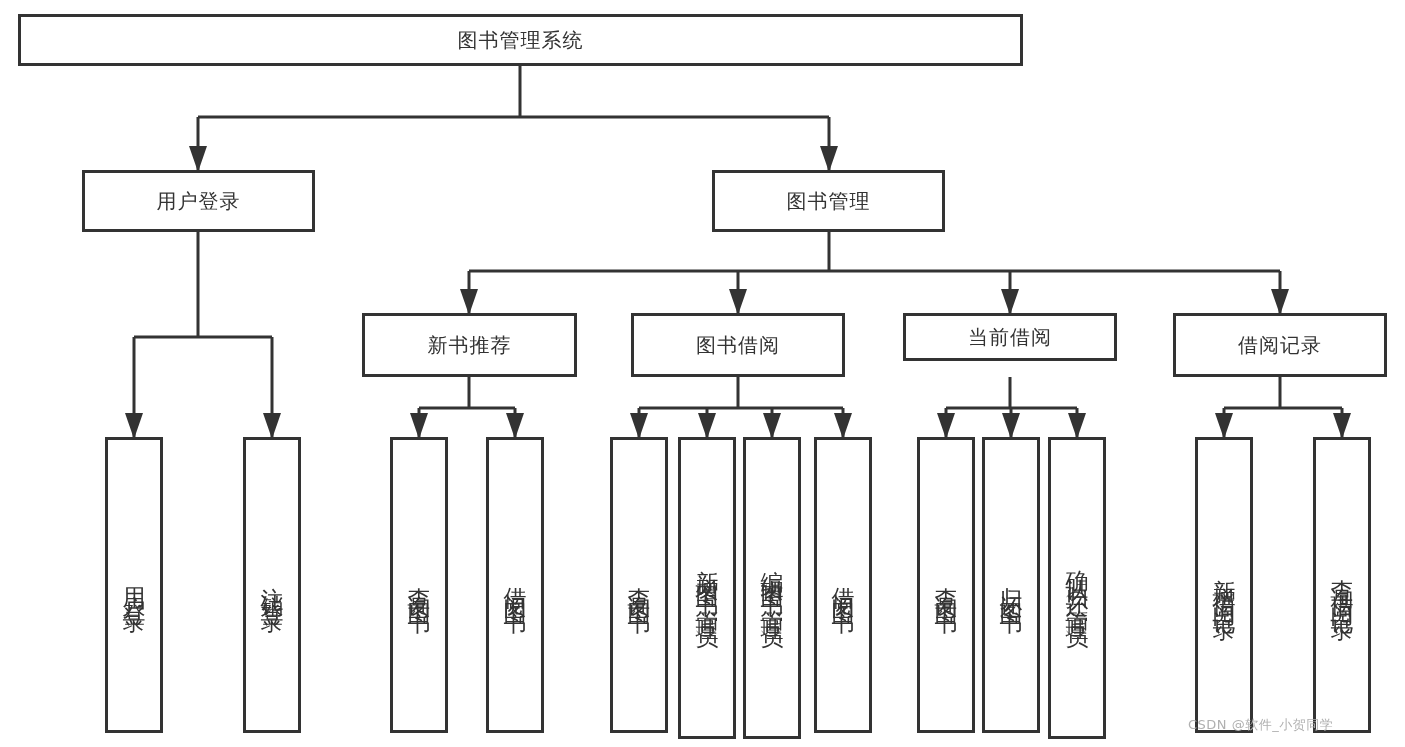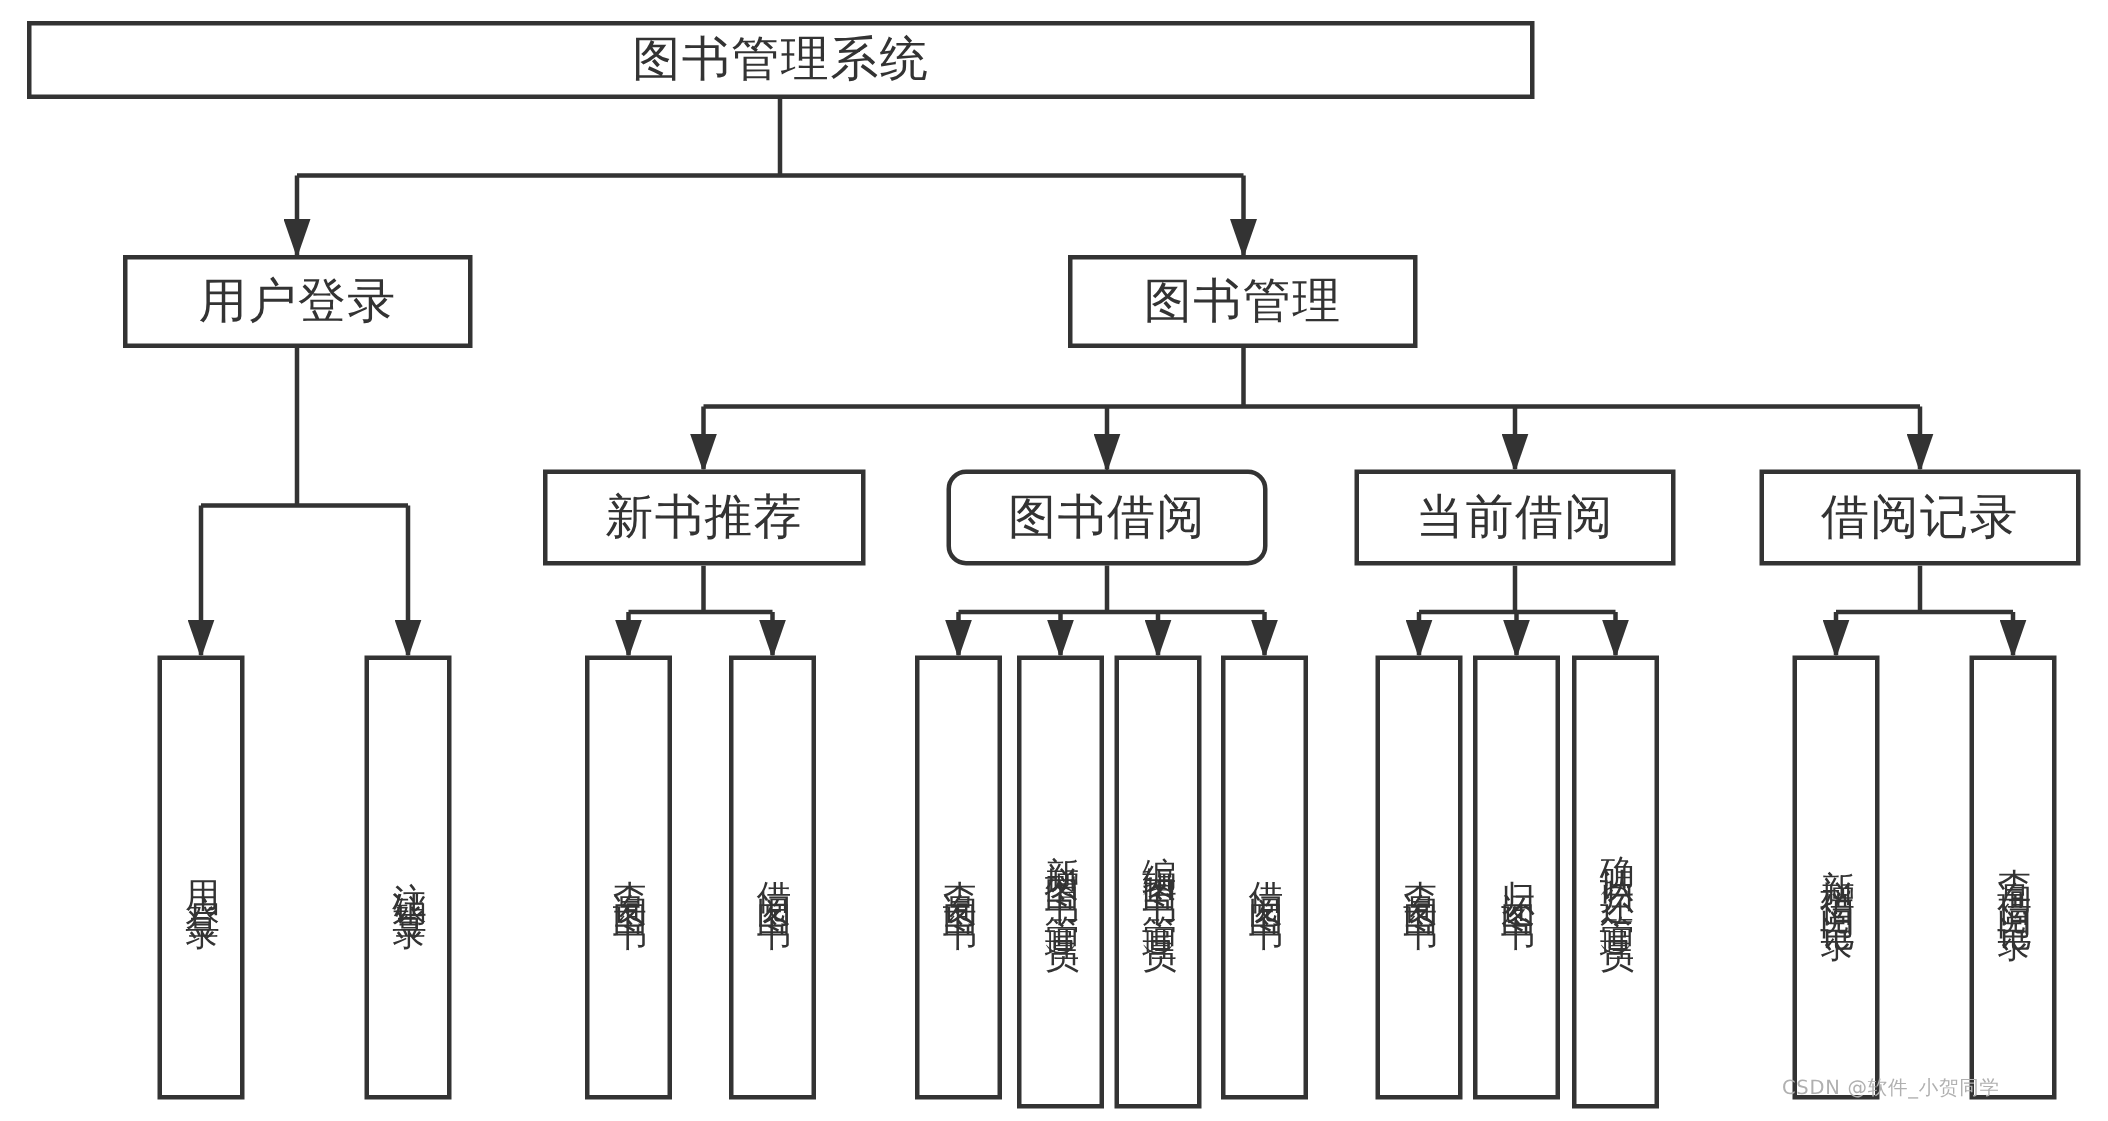--- a/index.html
+++ b/index.html
@@ -3,32 +3,32 @@
 <meta charset="utf-8">
 <style>
   html,body{margin:0;padding:0;background:#ffffff;}
   body{width:1405px;height:747px;font-family:"DejaVu Sans","Liberation Sans",sans-serif;}
   .canvas{position:relative;width:1405px;height:747px;background:#ffffff;overflow:hidden;}
   svg.connectors{position:absolute;left:0;top:0;z-index:1;}
   .node{
     position:absolute;box-sizing:border-box;border:3px solid #333333;background:#ffffff;
     display:flex;align-items:center;justify-content:center;color:#333333;z-index:2;
   }
-  .hnode{font-size:32px;letter-spacing:1px;}
+  .hnode{font-size:20px;letter-spacing:1px;}
   .vnode{font-size:23px;}
   .vnode .vtext{writing-mode:vertical-rl;text-orientation:mixed;letter-spacing:8px;line-height:1;}
   
   .p-root{left:18px;top:14px;width:1005px;height:52px;}
   
   .p-ulogin{left:82px;top:170px;width:233px;height:62px;}
   .p-bmgmt{left:712px;top:170px;width:233px;height:62px;justify-content:center;}
   
   .p-rec{left:362px;top:313px;width:215px;height:64px;}
-  .p-bor{left:631px;top:313px;width:214px;height:64px;border-radius:13px;}
-  .p-cur{left:903px;top:313px;width:214px;height:64px;}
+  .p-bor{left:631px;top:313px;width:214px;height:64px;}
+  .p-cur{left:903px;top:313px;width:214px;height:48px;}
   .p-his{left:1173px;top:313px;width:214px;height:64px;}
   
   .leaf{top:437px;width:58px;height:296px;}
   .leaf.tall{height:302px;}
   .p-l1{left:105px;}  .p-l2{left:243px;}
   .p-a{left:390px;}   .p-b{left:486px;}
   .p-c{left:610px;}   .p-d{left:678px;}
   .p-e{left:743px;}   .p-f{left:814px;}
   .p-g{left:917px;}   .p-h{left:982px;}
   .p-i{left:1048px;}  .p-j{left:1195px;}

